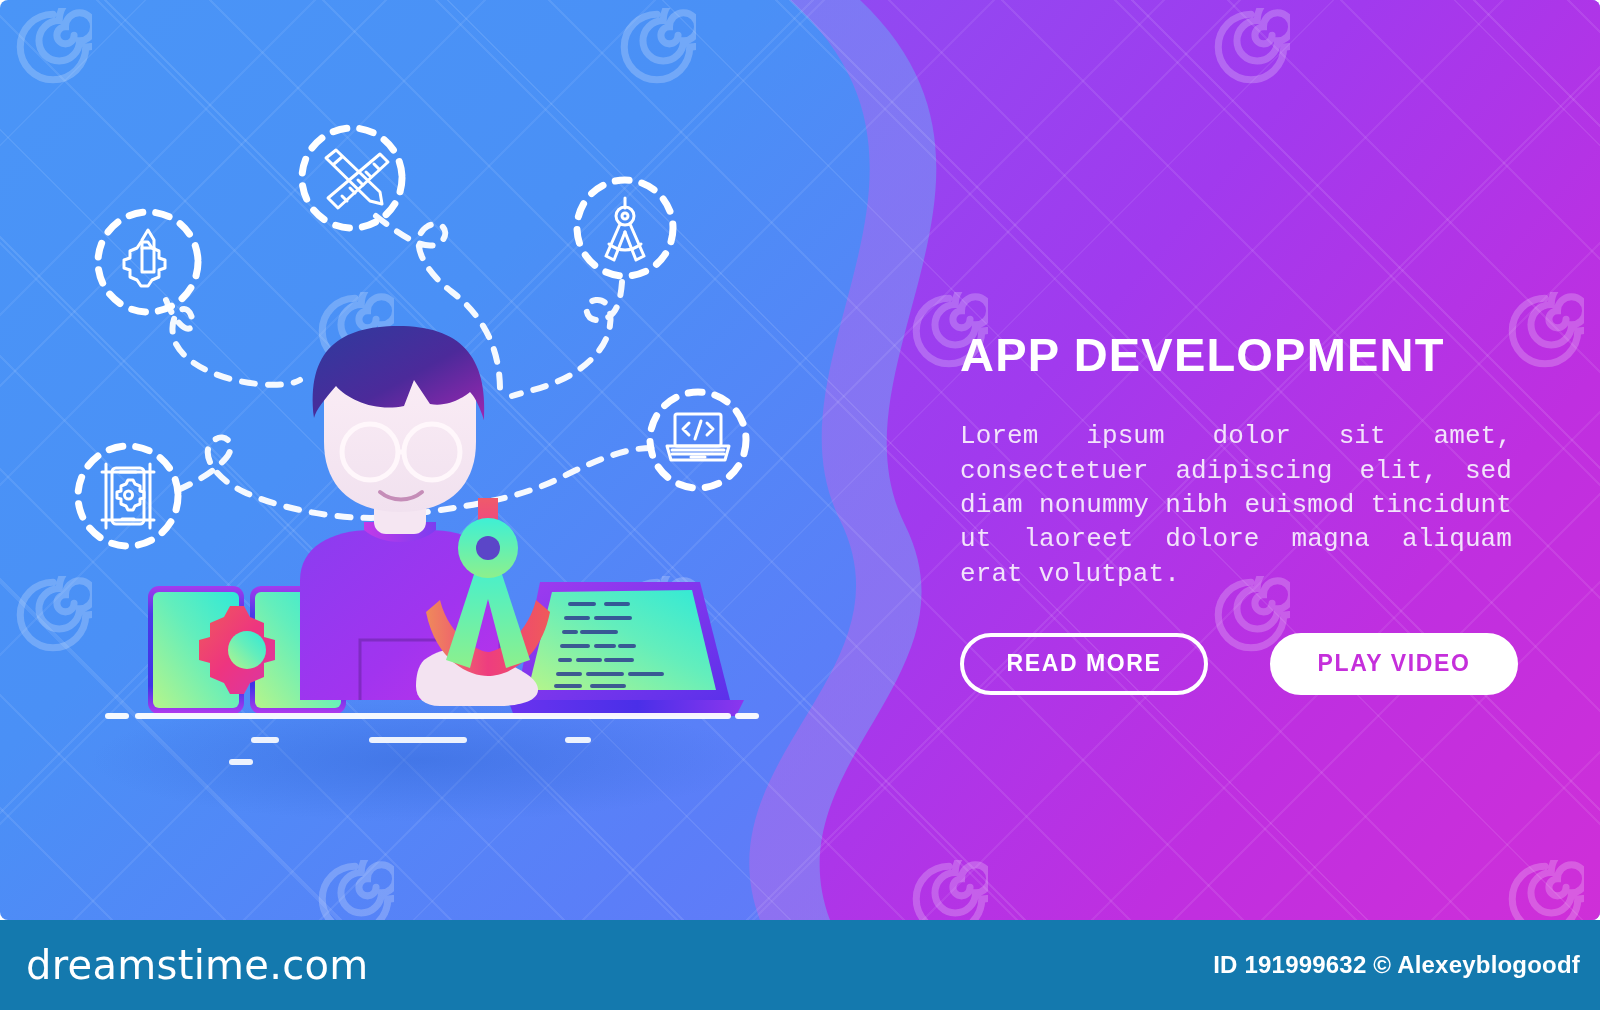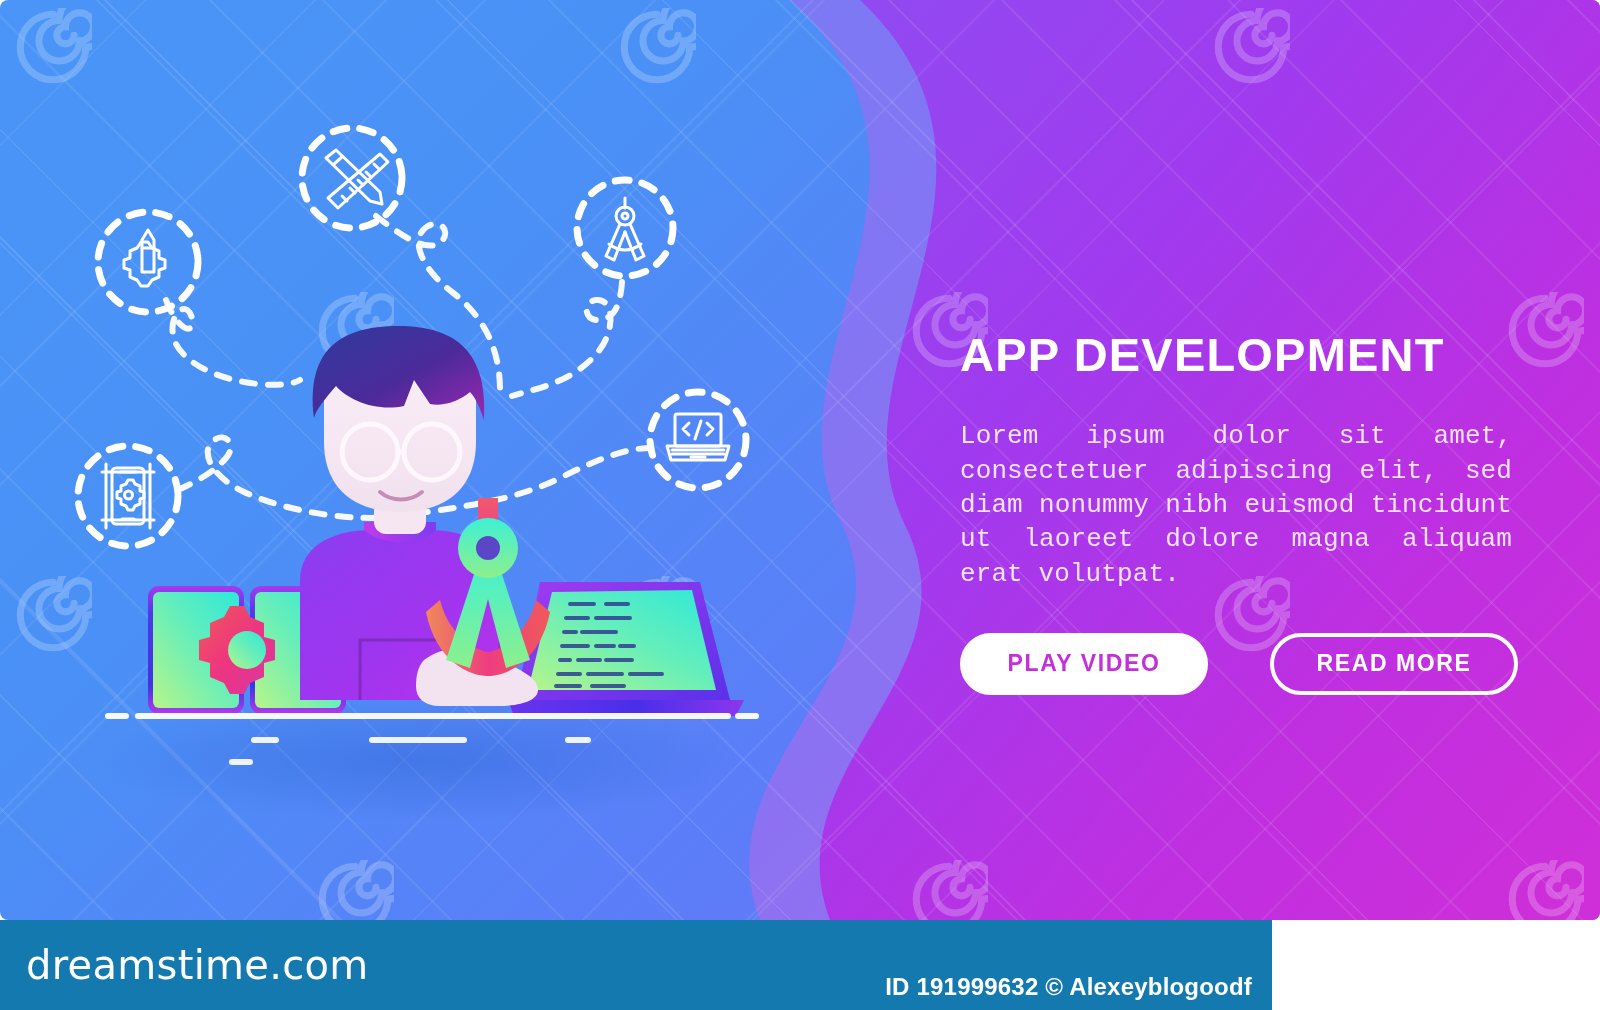--- a/index.html
+++ b/index.html
@@ -68,31 +68,31 @@
   .btn-row { margin-top:42px; display:flex; gap:62px; }
   .btn {
     height:62px; border-radius:34px; display:flex; align-items:center; justify-content:center;
     font-size:23px; font-weight:bold; letter-spacing:1.6px; cursor:pointer; user-select:none;
   }
   .btn-outline { width:248px; border:4px solid #ffffff; color:#ffffff; background:transparent; }
   .btn-solid   { width:248px; background:#ffffff; color:#c52fdb; border:4px solid #ffffff; }
 
   
   .footer {
-    position:absolute; left:0; top:920px; width:1272px; height:90px;
+    position:absolute; left:0; top:920px; width:1600px; height:90px;
     background:#1479ae; display:flex; align-items:center;
   }
   .ds-logo {
     position:absolute; left:26px; top:50%; transform:translateY(-50%);
     color:#ffffff; font-size:40px; letter-spacing:.3px;
     font-family:"DejaVu Sans", sans-serif; font-weight:400;
   }
   .credit {
     position:absolute; right:20px; top:50%; transform:translateY(-50%);
-    color:#ffffff; font-size:24px; font-weight:bold; letter-spacing:.2px;margin-top:22px;
+    color:#ffffff; font-size:24px; font-weight:bold; letter-spacing:.2px;
   }
 </style>
 </head>
 <body>
 
 <div class="stage">
 
   <div class="banner">
 
     <div class="bg-blue"></div>
@@ -387,22 +387,22 @@
           <path d="M568,740 l20,0" stroke-width="6" opacity="0.9"></path>
           <path d="M232,762 l18,0" stroke-width="6" opacity="0.9"></path>
         </g>
       </svg>
     </div>
 
     <div class="copy">
       <div class="headline">APP DEVELOPMENT</div>
       <div class="body-text">Lorem ipsum dolor sit amet, consectetuer adipiscing elit, sed diam nonummy nibh euismod tincidunt ut laoreet dolore magna aliquam erat volutpat.</div>
       <div class="btn-row">
+        <div class="btn btn-outline">READ MORE</div>
         <div class="btn btn-solid">PLAY VIDEO</div>
-        <div class="btn btn-outline">READ MORE</div>
       </div>
     </div>
 
   </div>
 
   <div class="footer">
     <div class="ds-logo">dreamstime.com</div>
     <div class="credit">ID 191999632 © Alexeyblogoodf</div>
   </div>
 

